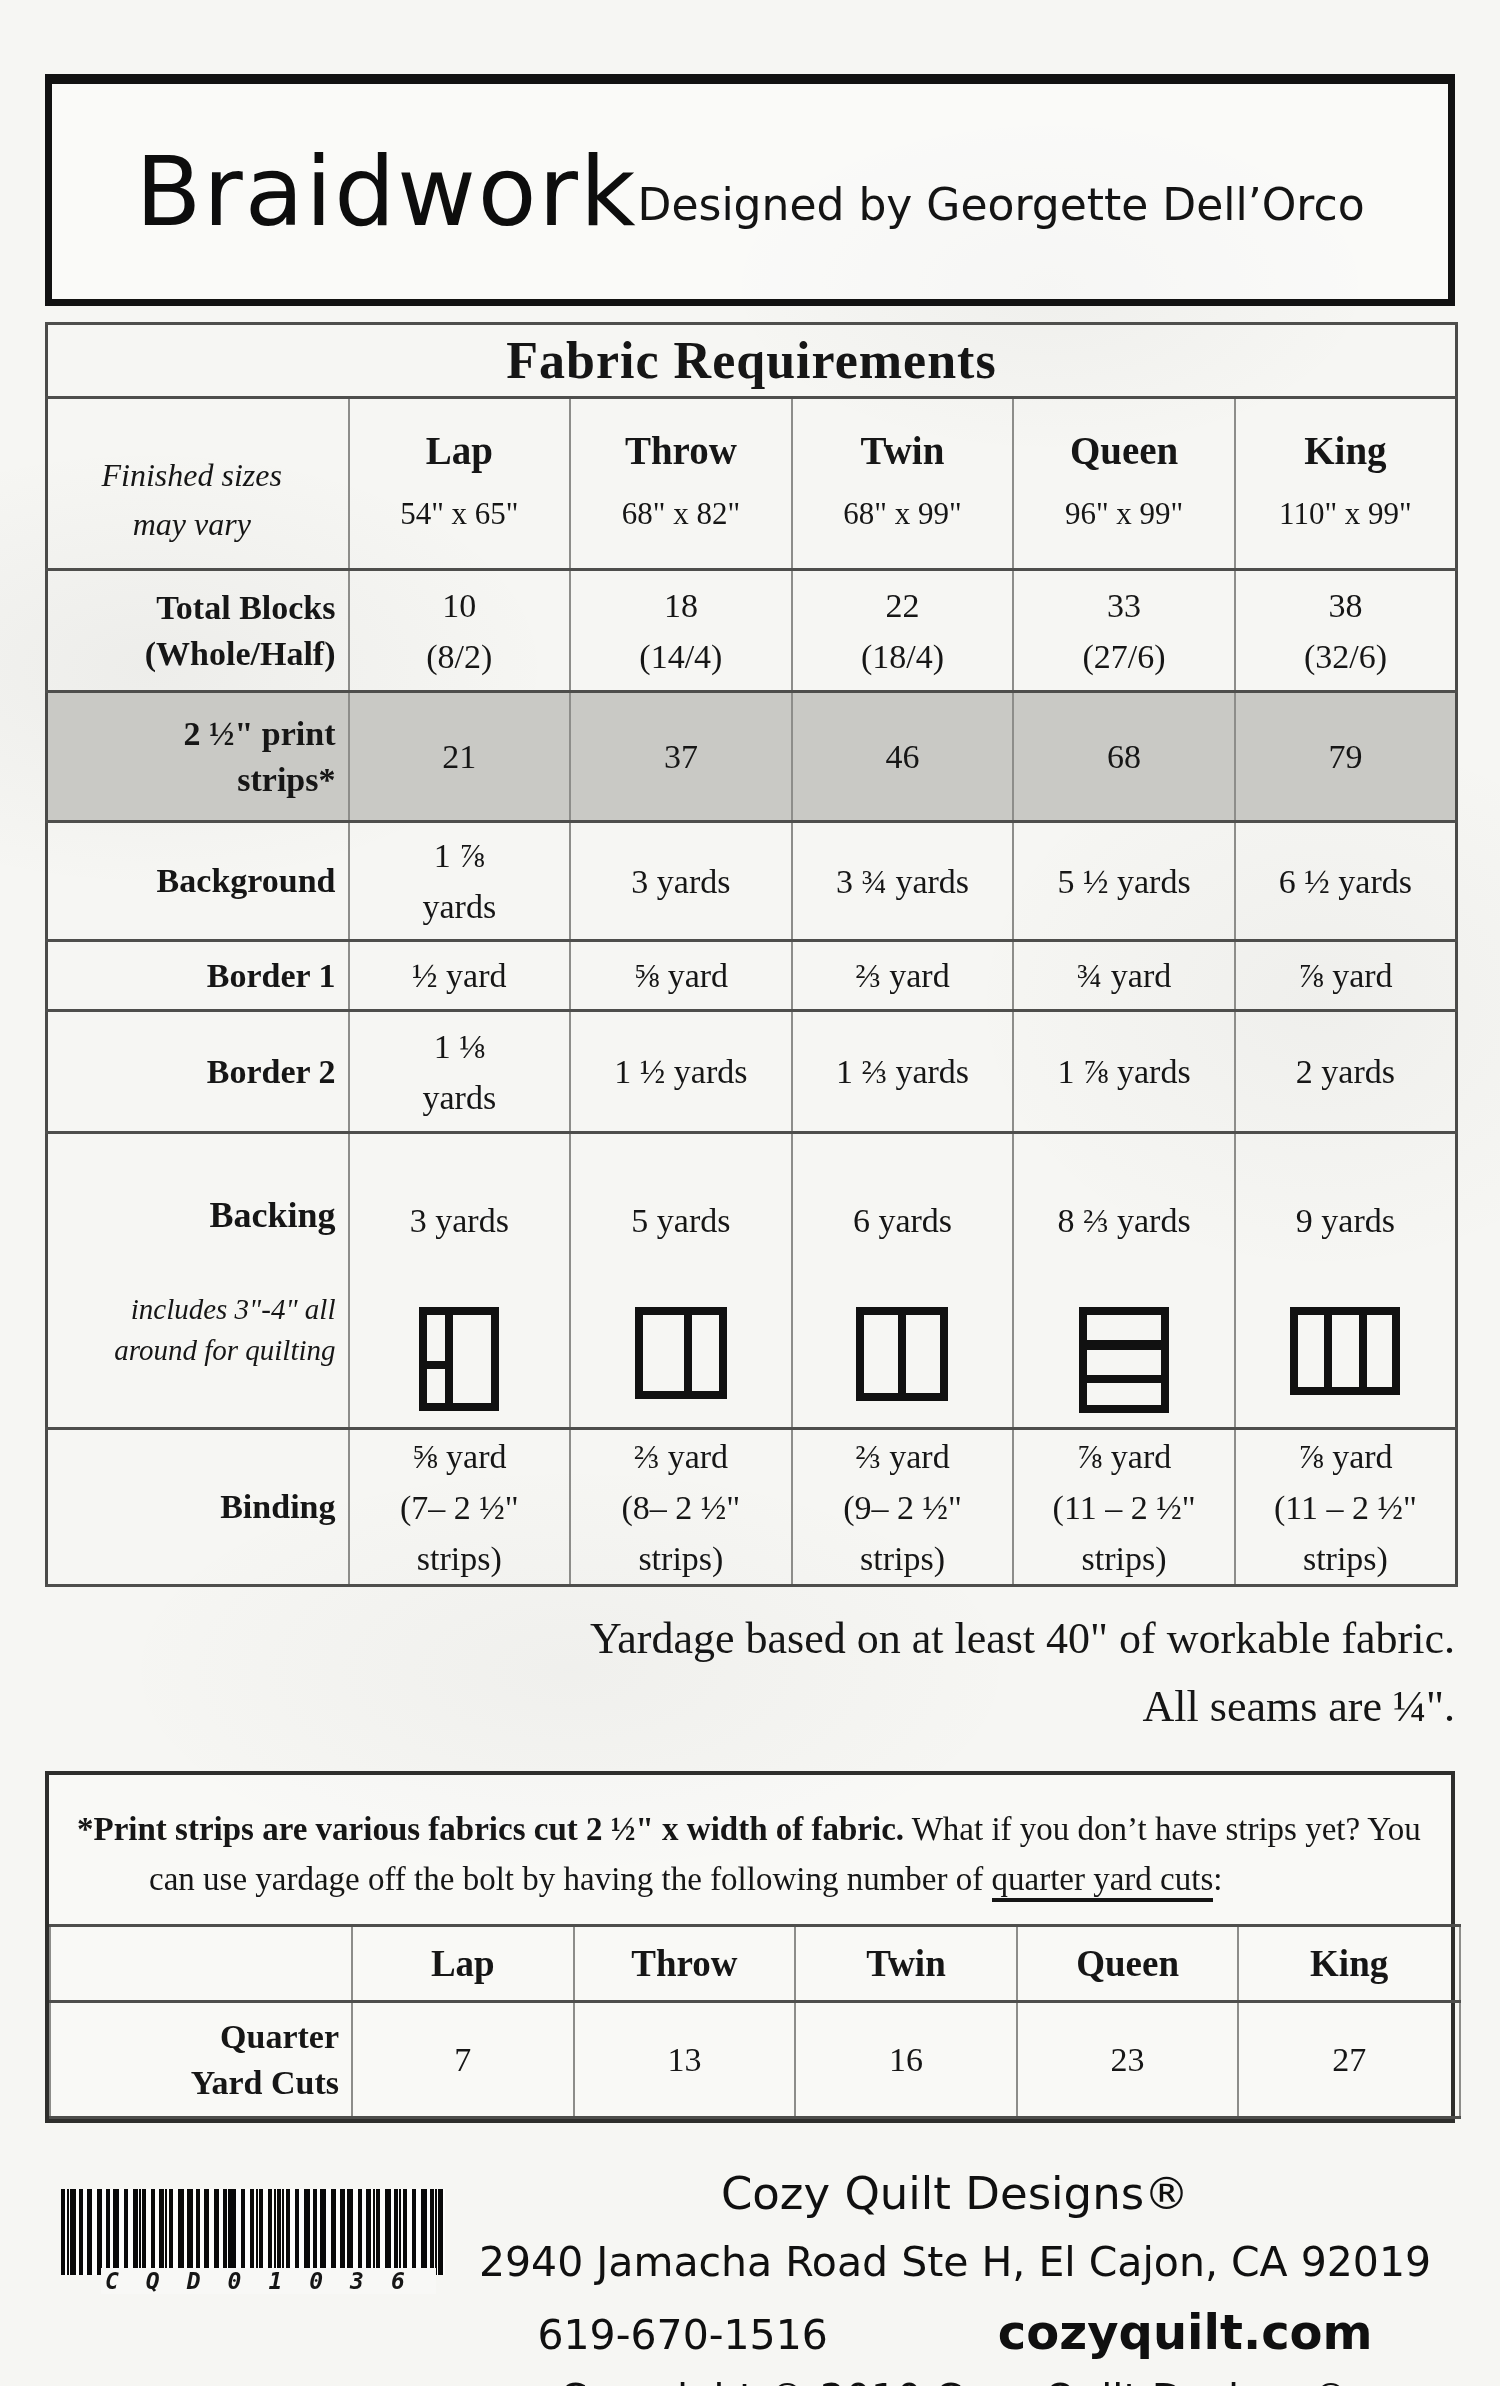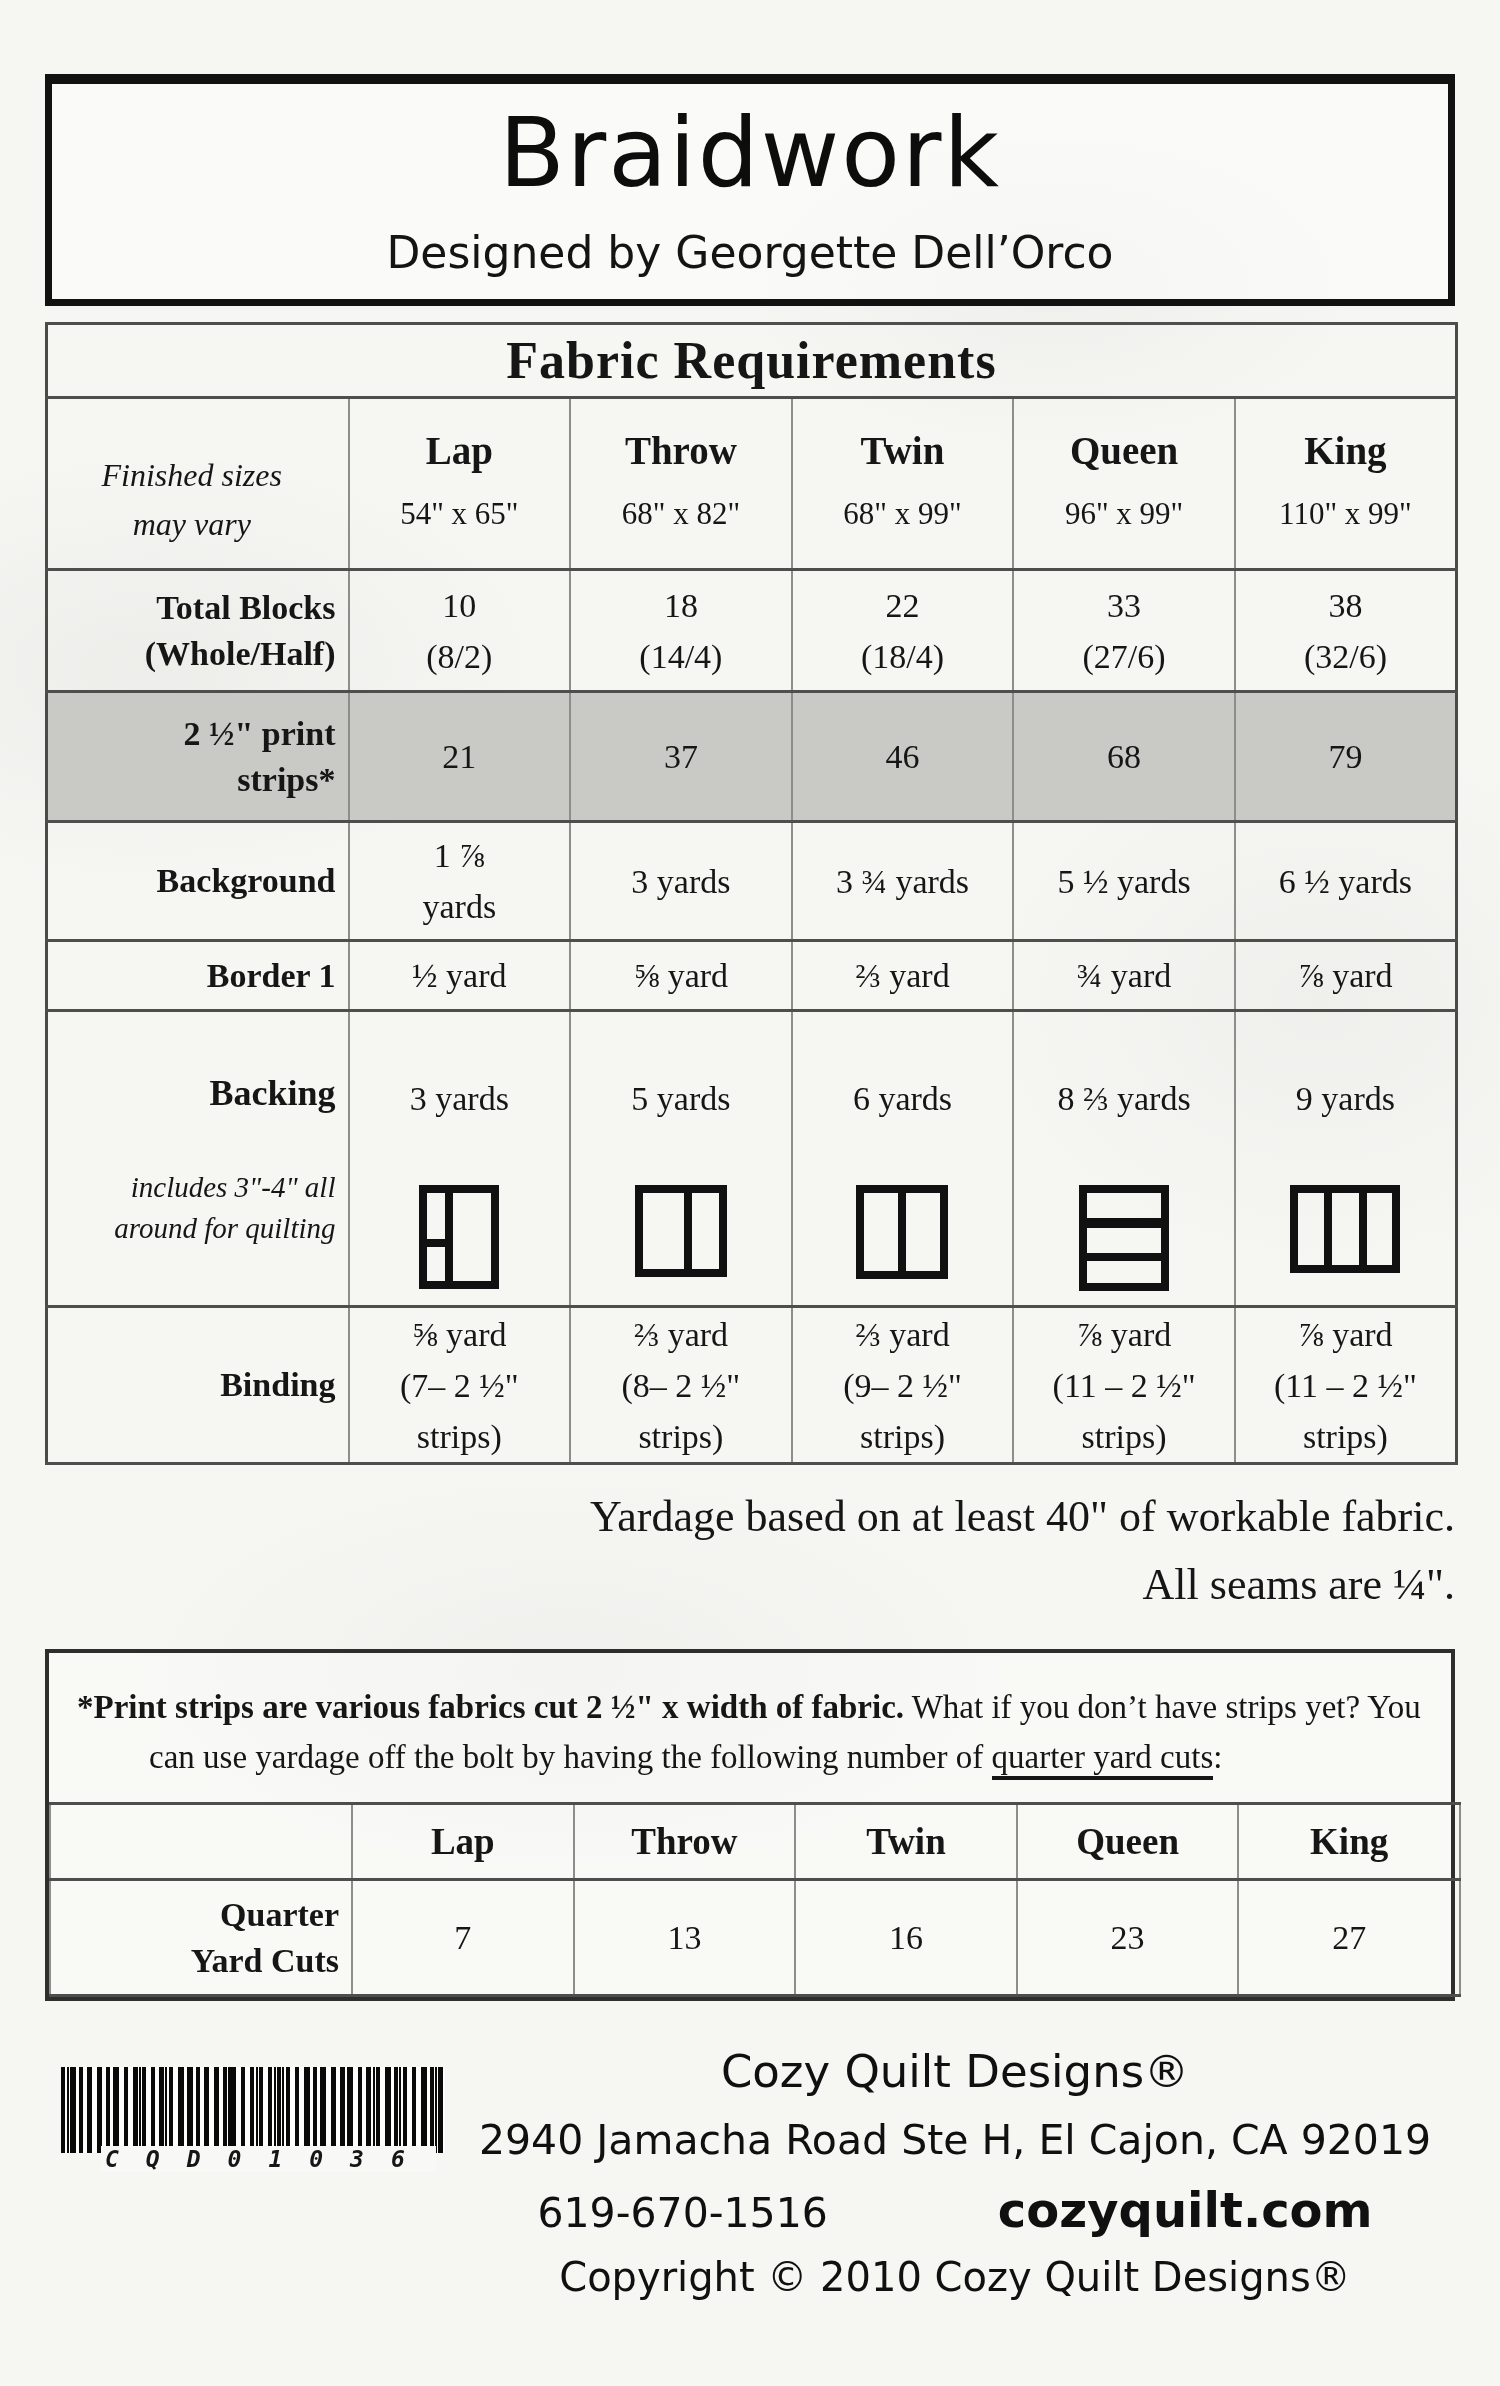--- a/index.html
+++ b/index.html
@@ -14,21 +14,21 @@
       radial-gradient(ellipse 700px 320px at 38% 70%, rgba(70,70,70,0.035), transparent 65%),
       radial-gradient(ellipse 500px 260px at 70% 12%, rgba(70,70,70,0.04), transparent 65%),
       #f6f6f3;
   }
   .cursive { font-family:cursive,"DejaVu Sans",sans-serif; }
 
   
   .title-box {
     margin:74px 45px 0; height:232px; border:7px solid #121212;
     border-top-width:10px; background:rgba(255,255,255,0.45);
-    display:flex; flex-direction:column; align-items:center; justify-content:center;
+    display:flex; flex-direction:row; align-items:center; justify-content:center;
   }
   .main-title { font-size:96px; letter-spacing:2px; color:#0d0d0d; line-height:1; }
   .sub-title  { font-size:44px; margin-top:26px; color:#141414; }
 
   
   table { border-collapse:collapse; table-layout:fixed; width:1410px; }
   .fabric-table { margin:16px 45px 0; }
   col.c-label { width:302px; }
   col.c-data  { width:221.6px; }
   td, th {
@@ -174,20 +174,29 @@
       <td class="val">5 ½ yards</td>
       <td class="val">6 ½ yards</td>
     </tr>
     <tr class="r-b1">
       <td class="lbl">Border 1</td>
       <td class="val">½ yard</td>
       <td class="val">⅝ yard</td>
       <td class="val">⅔ yard</td>
       <td class="val">¾ yard</td>
       <td class="val">⅞ yard</td>
+    </tr>
+    <tr class="r-b2">
+      <td class="lbl">Border 2</td>
+      <td class="val">1 ⅛
+yards</td>
+      <td class="val">1 ½ yards</td>
+      <td class="val">1 ⅔ yards</td>
+      <td class="val">1 ⅞ yards</td>
+      <td class="val">2 yards</td>
     </tr>
     <tr class="r-backing">
       <td class="lbl">
         <div class="backing-lbl">Backing</div>
         <div class="backing-note">includes 3"-4" all
 around for quilting</div>
       </td>
       <td class="val backing-cell">
         <div>3 yards</div>
         <svg class="diagram" width="80" height="104" viewBox="0 0 80 104">

